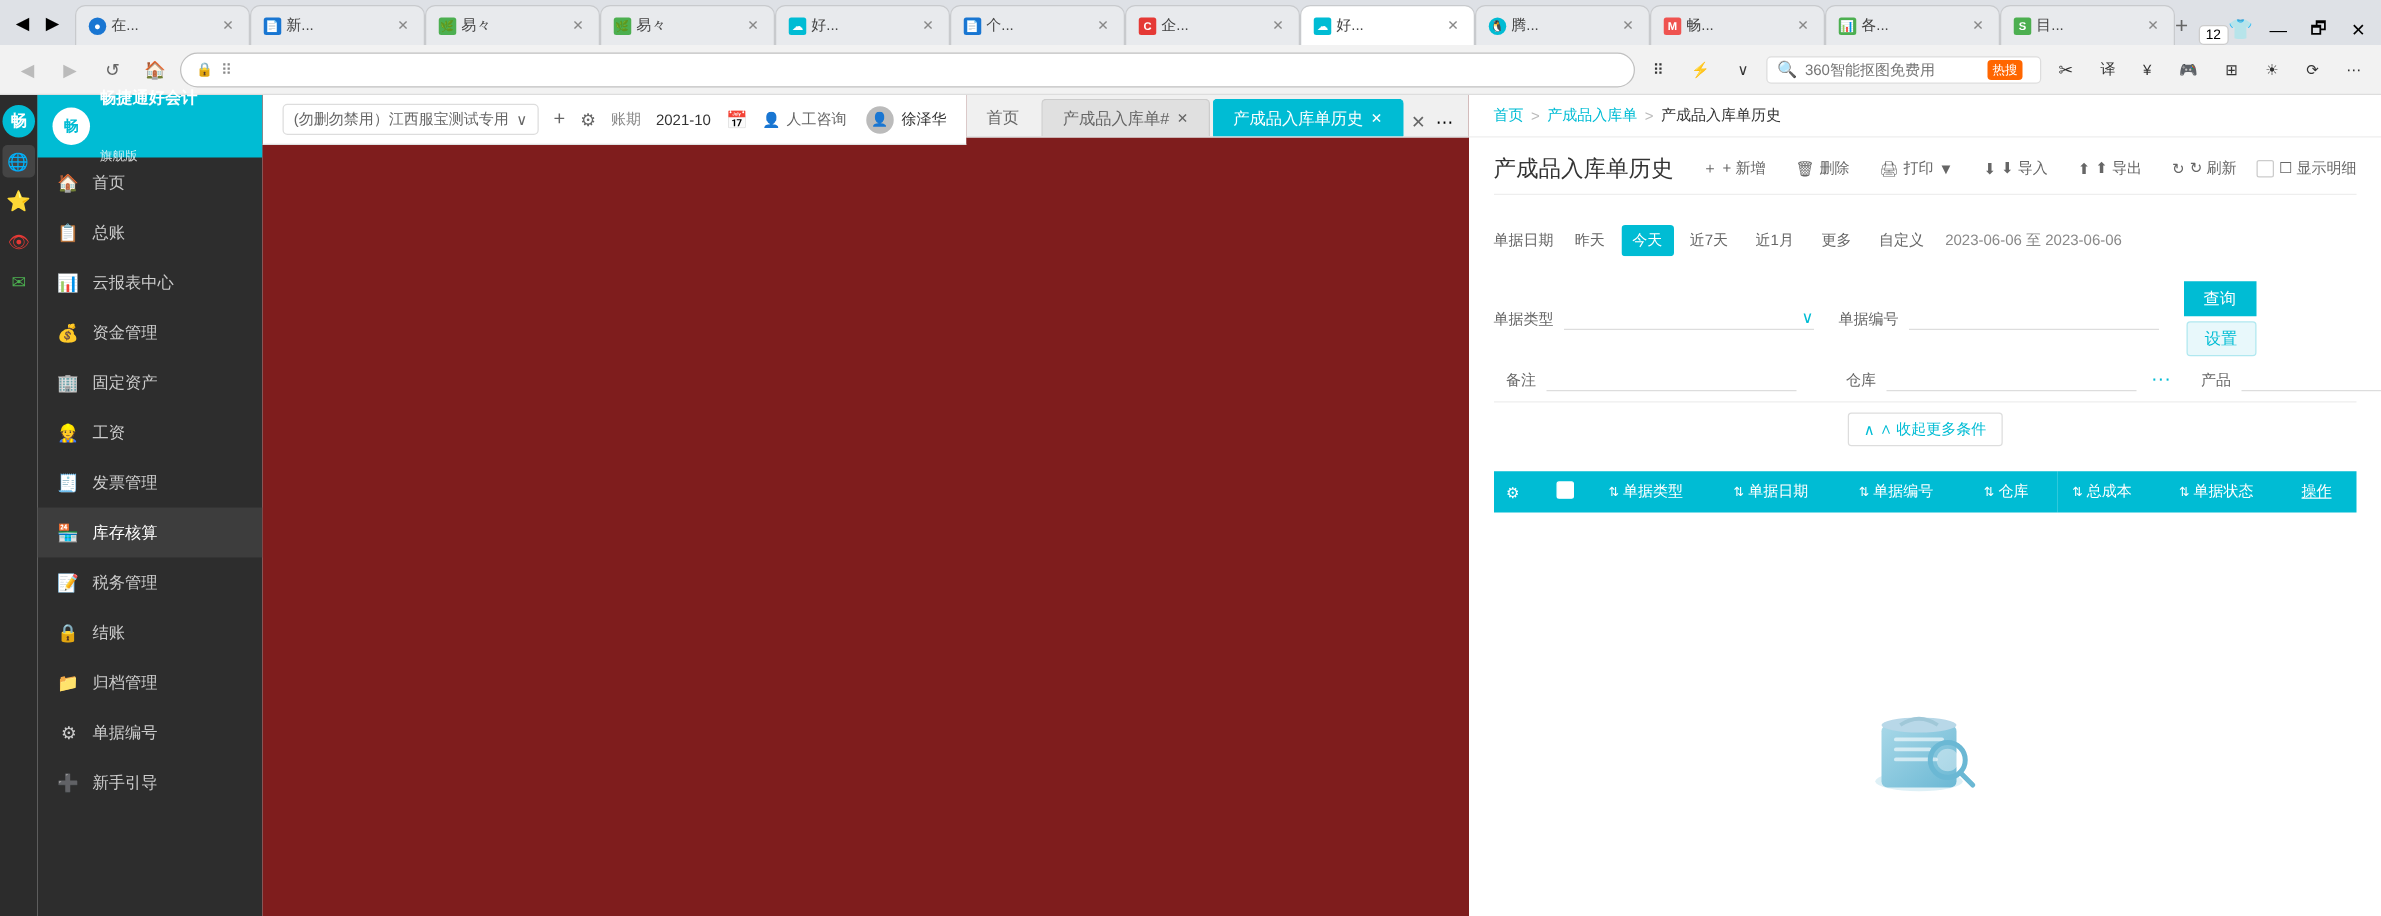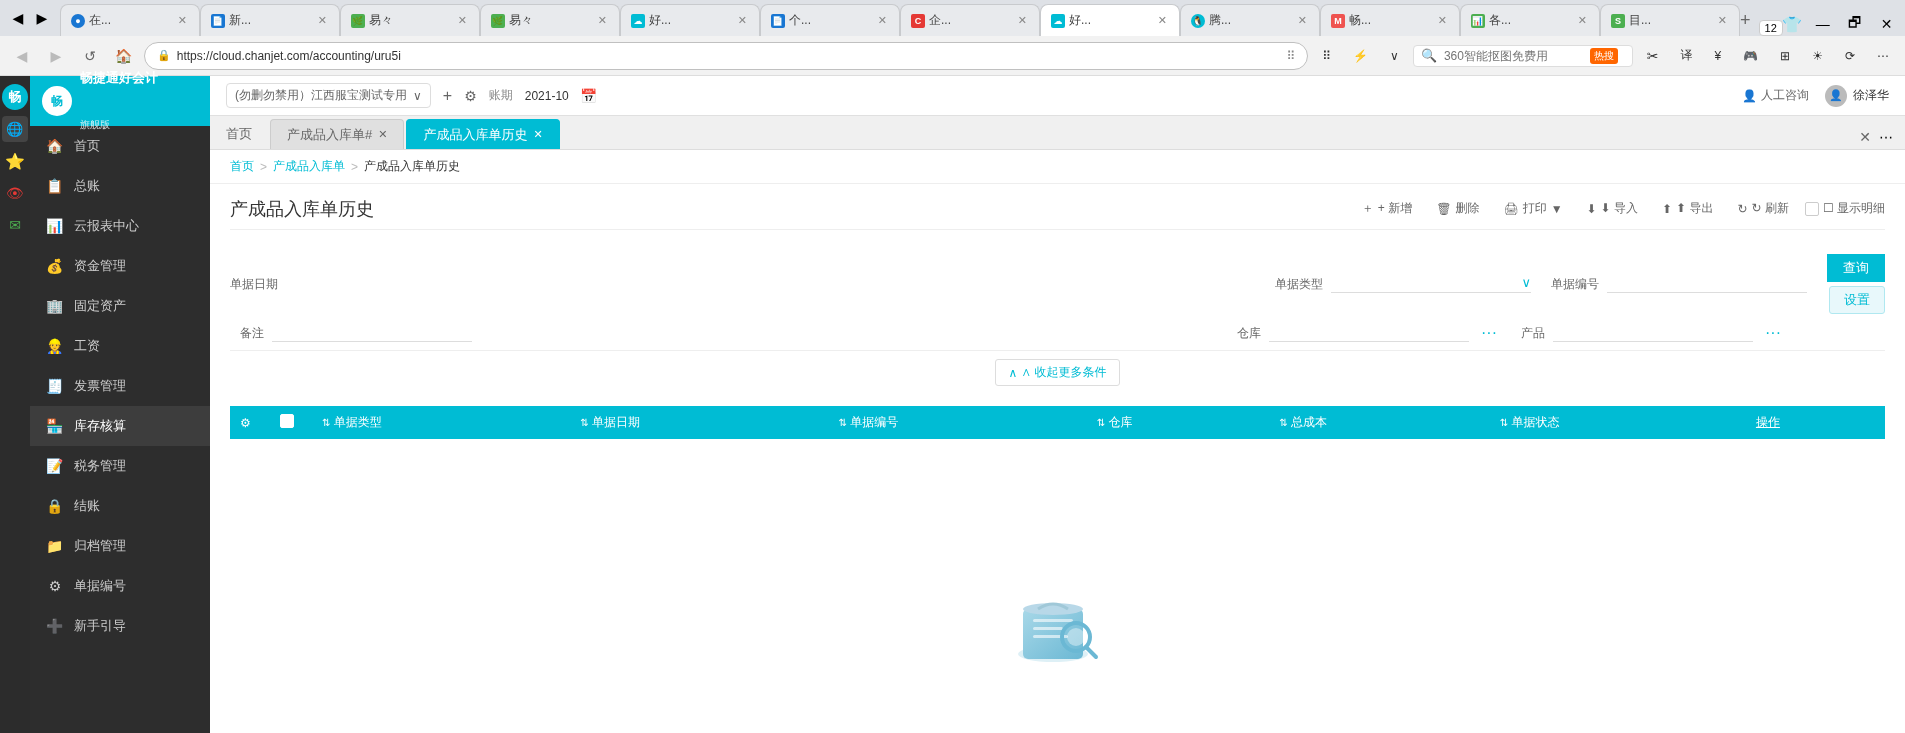--- a/index.html
+++ b/index.html
@@ -42,21 +42,21 @@
     .sidebar-header { background: #00bcd4; height: 50px; display: flex; align-items: center; padding: 0 12px; gap: 8px; }
     .sidebar-logo { width: 30px; height: 30px; background: #fff; border-radius: 50%; display: flex; align-items: center; justify-content: center; font-size: 12px; color: #00bcd4; font-weight: bold; }
     .sidebar-title { color: white; font-size: 13px; font-weight: bold; line-height: 1.2; }
     .sidebar-subtitle { color: rgba(255,255,255,0.8); font-size: 10px; margin-top: 32px; }
     .sidebar-nav { flex: 1; overflow-y: auto; }
     .sidebar-item { height: 40px; display: flex; align-items: center; padding: 0 16px; gap: 10px; cursor: pointer; color: #ccc; font-size: 13px; }
     .sidebar-item.active { background: #3d3d3d; color: #fff; }
     .sidebar-item-icon { font-size: 14px; width: 18px; text-align: center; flex-shrink: 0; }
 
     
-    .content-area { flex: 1; background: #7f1d1d; display: flex; flex-direction: column; overflow: hidden; }
+    .content-area { flex: 1; background: #7f1d1d; display: flex; flex-direction: row; overflow: hidden; }
 
     
     .content-topbar { height: 40px; background: #fff; display: flex; align-items: center; padding: 0 16px; gap: 12px; border-bottom: 1px solid #e0e0e0; }
     .company-selector { display: flex; align-items: center; gap: 6px; font-size: 12px; color: #666; cursor: pointer; border: 1px solid #ddd; border-radius: 4px; padding: 3px 8px; }
     .period-label { font-size: 12px; color: #888; }
     .period-value { font-size: 12px; color: #333; font-weight: normal; }
     .topbar-right { margin-left: auto; display: flex; align-items: center; gap: 16px; }
     .topbar-action { display: flex; align-items: center; gap: 4px; font-size: 12px; color: #666; cursor: pointer; }
     .user-info { display: flex; align-items: center; gap: 6px; font-size: 12px; color: #333; cursor: pointer; }
 
@@ -207,21 +207,20 @@
     </div>
   </div>
 
   <div class="address-bar">
     <div class="nav-btn disabled">◀</div>
     <div class="nav-btn disabled">▶</div>
     <div class="nav-btn">↺</div>
     <div class="nav-btn">🏠</div>
     <div class="url-bar">
       <span class="url-icon">🔒</span>
-      <span class="url-text">https://cloud.chanjet.com/accounting/uru5i</span>
       <span style="font-size:12px;color:#888;">⠿</span>
     </div>
     <div class="toolbar-btn">⠿</div>
     <div class="toolbar-btn">⚡</div>
     <div class="toolbar-btn">∨</div>
     <div class="toolbar-right" style="display:flex;align-items:center;background:#fff;border:1px solid #ddd;border-radius:4px;padding:2px 8px;gap:6px;min-width:220px;">
       <span style="color:#666;">🔍</span>
       <input style="border: none; outline: none; font-size: 12px; width: 140px;" placeholder="360智能抠图免费用">
       <span class="hot-badge">热搜</span>
     </div>
@@ -395,20 +394,29 @@
                 <span class="checkbox"></span>
                 <span style="font-size:12px;color:#666;">☐ 显示明细</span>
               </div>
             </div>
           </div>
 
           <div class="search-filters">
             <div class="filter-row">
               <div class="filter-item">
                 <span class="filter-label">单据日期</span>
+                <div class="date-filter">
+                  <span class="date-btn">昨天</span>
+                  <span class="date-btn active">今天</span>
+                  <span class="date-btn">近7天</span>
+                  <span class="date-btn">近1月</span>
+                  <span class="date-btn">更多</span>
+                  <span class="date-btn">自定义</span>
+                  <span class="date-range">2023-06-06 至 2023-06-06</span>
+                </div>
               </div>
               <div style="flex:1;"></div>
               <div class="filter-item">
                 <span class="filter-label">单据类型</span>
                 <div class="filter-select">
                   <span class="filter-select-text" style="min-width:140px;"></span>
                   <span style="color:#00bcd4;cursor:pointer;">∨</span>
                 </div>
               </div>
               <div class="filter-item">

